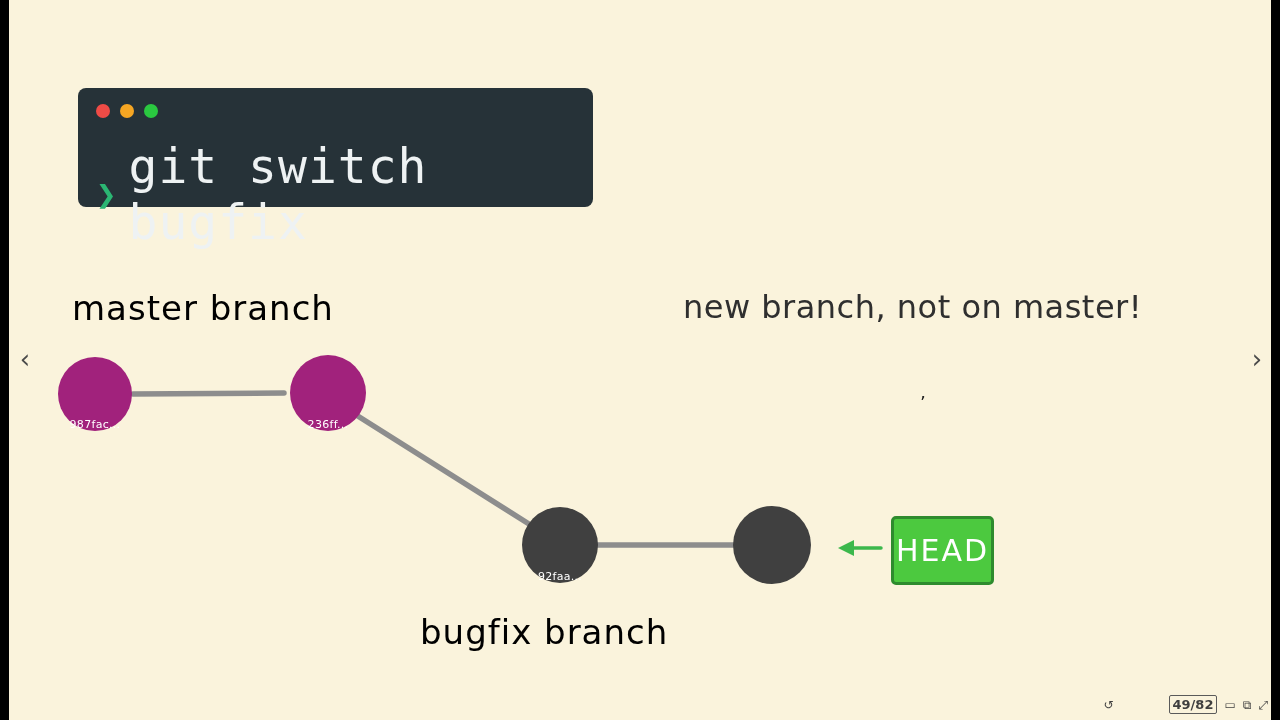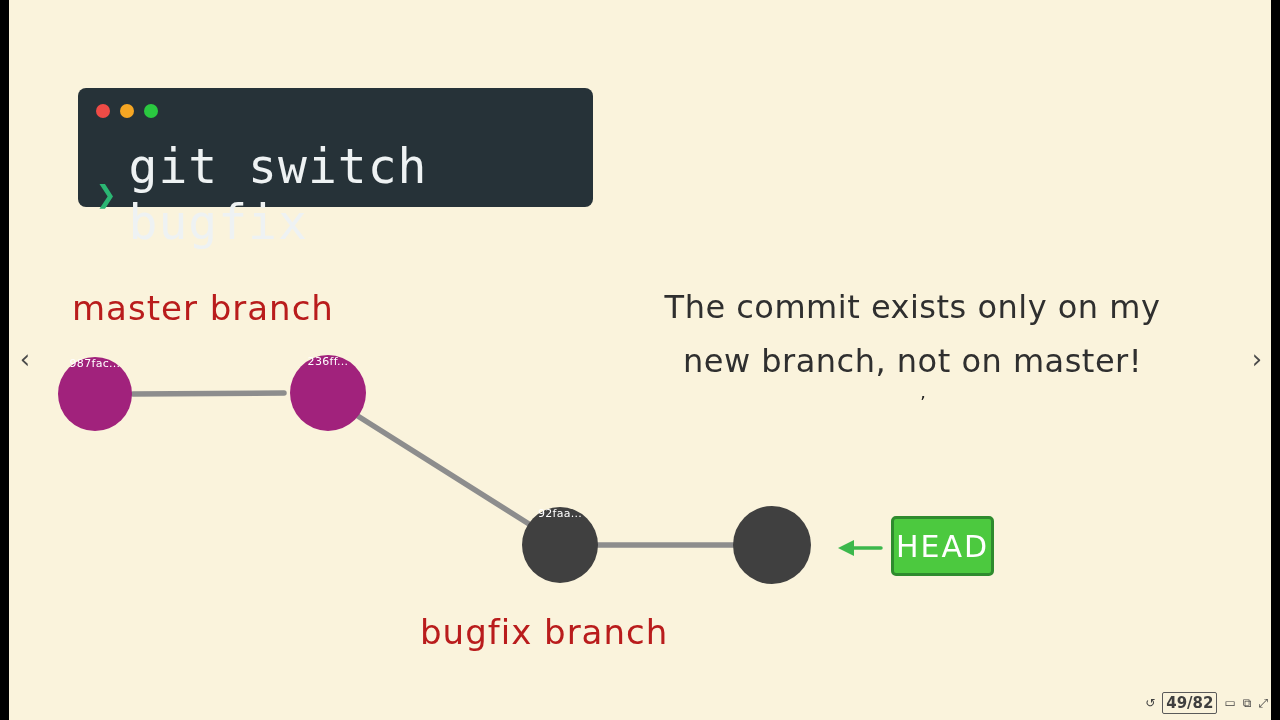--- a/index.html
+++ b/index.html
@@ -27,63 +27,63 @@
   .cmdline {
     position:absolute; left:18px; top:50px; display:flex; align-items:center; gap:12px;
     font-family:"DejaVu Sans Mono","Liberation Mono",monospace;
   }
   .prompt { color:#2bb673; font-size:34px; font-weight:bold; }
   .command { color:#eef2f3; font-size:48px; letter-spacing:1px; }
 
   
   .edges { position:absolute; left:0; top:0; z-index:0; }
   .commit {
-    position:absolute; border-radius:50%; display:flex; align-items:flex-start; justify-content:center;
+    position:absolute; border-radius:50%; display:flex; align-items:flex-end; justify-content:center;
     color:#fff; font-size:11px; z-index:1; letter-spacing:0.3px;
   }
   .commit.master { background:#a1227c; }
   .commit.bugfix { background:#404040; }
   #commit-m1 { left:58px;  top:357px; width:74px; height:74px; }
   #commit-m2 { left:290px; top:355px; width:76px; height:76px; }
   #commit-b1 { left:522px; top:507px; width:76px; height:76px; }
   #commit-b2 { left:733px; top:506px; width:78px; height:78px; }
 
-  .branch-label { position:absolute; font-size:34px; color:#b91c1c; letter-spacing:1px; z-index:1; }
+  .branch-label { position:absolute; font-size:34px; color:#000000; letter-spacing:1px; z-index:1; }
   #master-label { left:72px; top:288px; }
   #bugfix-label { left:420px; top:612px; width:280px; }
 
   .annotation {
     position:absolute; left:650px; top:280px; width:525px; text-align:center;
     font-size:32px; line-height:54px; color:#2f2f2f; letter-spacing:0.5px; z-index:1;
   }
 
   .head-arrow { position:absolute; left:0; top:0; z-index:1; }
   .head-badge {
-    position:absolute; left:891px; top:516px; width:103px; height:60px;
+    position:absolute; left:891px; top:516px; width:103px; height:69px;
     background:#4cc93f; border:3px solid #2e8b2e; border-radius:5px;
     display:flex; align-items:center; justify-content:center;
     color:#fff; font-size:30px; letter-spacing:2px; z-index:2;
   }
 
   .pen-cursor { position:absolute; left:920px; top:392px; font-size:18px; color:#222; z-index:3; }
 
   .nav-chevron {
     position:absolute; top:344px; font-size:26px; color:#4a4a4a; z-index:11;
     width:24px; text-align:center; cursor:pointer; user-select:none;
   }
   .nav-chevron.prev { left:13px; }
   .nav-chevron.next { left:1245px; }
 
   .player-controls {
     position:absolute; right:12px; bottom:6px; display:flex; align-items:center; gap:7px;
     color:#3f3f3f; z-index:11;
   }
   .player-controls .icon { font-size:12px; cursor:pointer; line-height:1; }
   .player-controls .counter {
-    font-size:15px; font-weight:bold; border:1px solid #5a5a5a; border-radius:2px; padding:1px 3px;
+    font-size:13px; font-weight:bold; border:1px solid #5a5a5a; border-radius:2px; padding:1px 3px;margin-left:48px;
   }
 </style>
 </head>
 <body>
 
 <div class="letterbox left"></div>
 <div class="letterbox right"></div>
 
 <div>
 
@@ -121,21 +121,20 @@
   <div id="master-label" class="branch-label">master branch</div>
   <div id="bugfix-label" class="branch-label">bugfix branch</div>
 
   <svg class="head-arrow" width="1280" height="720">
     <line x1="852" y1="548" x2="881" y2="548" stroke="#3cb84c" stroke-width="3.5" stroke-linecap="round"></line>
     <polygon points="838,548 854,540 854,556" fill="#3cb84c"></polygon>
   </svg>
   <div class="head-badge">HEAD</div>
 
   <div class="annotation">
-    <div>The commit exists only on my</div>
     <div>new branch, not on master!</div>
   </div>
 
   <span class="pen-cursor">’</span>
 
 </div>
 
 <div class="nav-chevron prev">‹</div>
 <div class="nav-chevron next">›</div>
 

